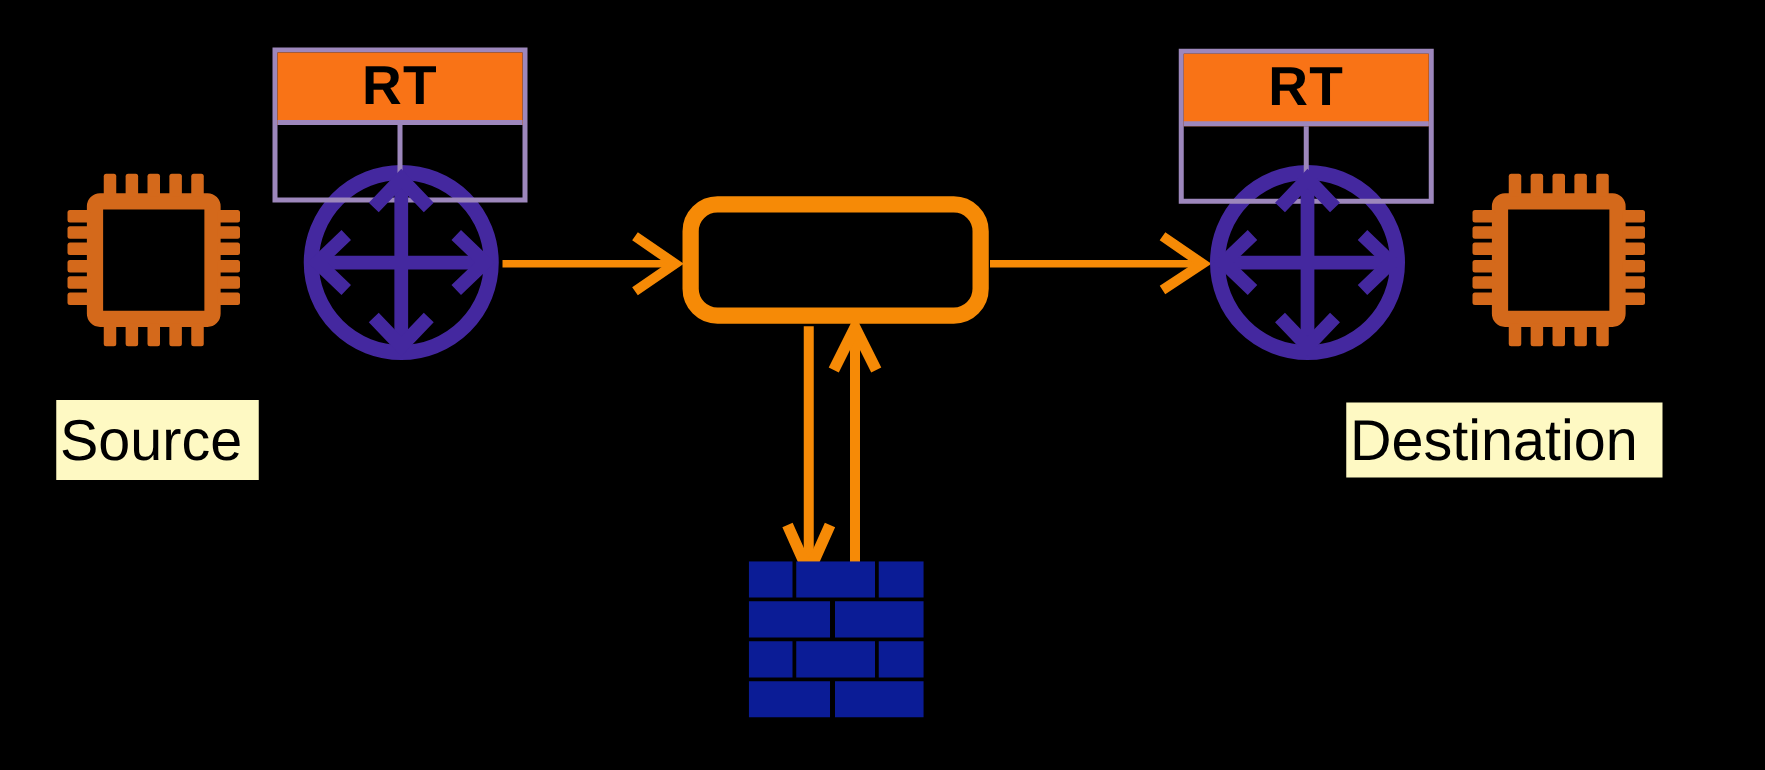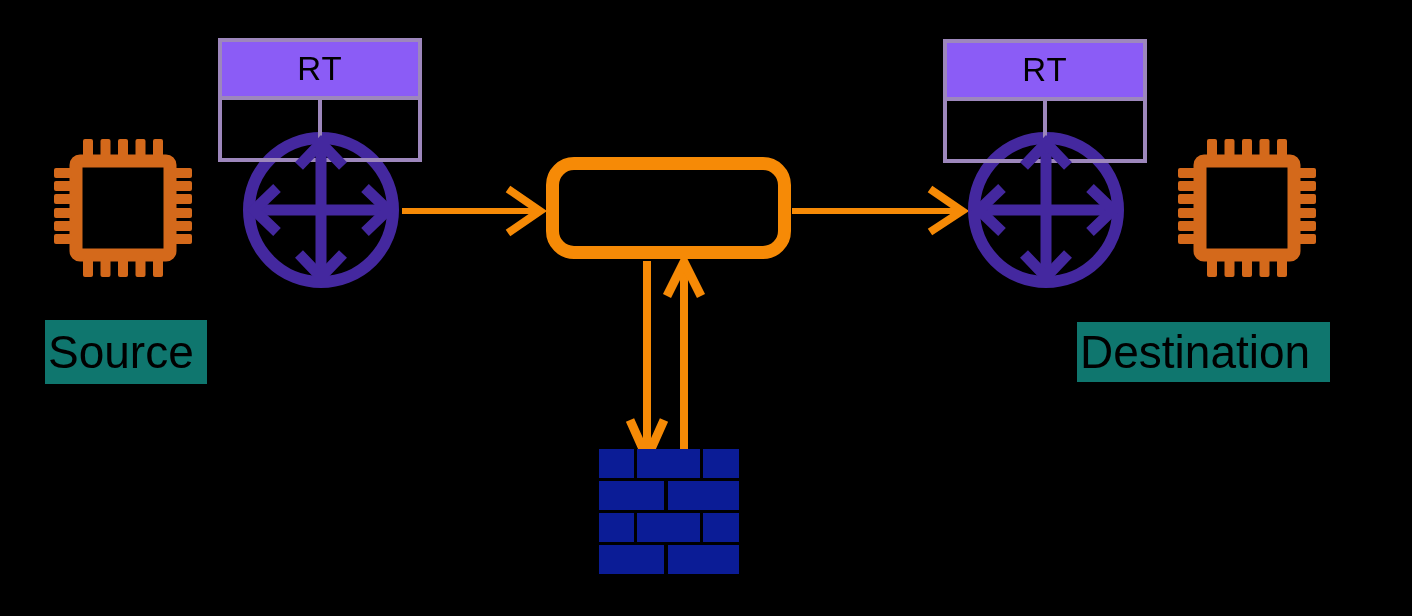--- a/index.html
+++ b/index.html
@@ -19,40 +19,40 @@
 
   
   .rt-table {
     width: 196px;
     border: 4px solid #9D87BC;
     z-index: 2;
     background: transparent;
   }
   .rt-header {
     height: 54px;
-    background: #8b5cf6;
+    background: #f97316;
     border-bottom: 4px solid #9D87BC;
     display: flex;
     align-items: center;
     justify-content: center;
-    font-weight: normal;
-    font-size: 33px;
+    font-weight: bold;
+    font-size: 44px;
     color: #000000;
     letter-spacing: 1px;
   }
   .rt-cells {
     display: flex;
     height: 58px;
   }
   .rt-cell { flex: 1; background: transparent; }
   .rt-cell + .rt-cell { border-left: 4px solid #9D87BC; }
 
   
   .node-label {
-    background: #0f766e;
+    background: #fef9c3;
     color: #000000;
     font-size: 46px;
     display: flex;
     align-items: center;
     padding-left: 3px;
     z-index: 2;
   }
 
   
   #transit-box {

